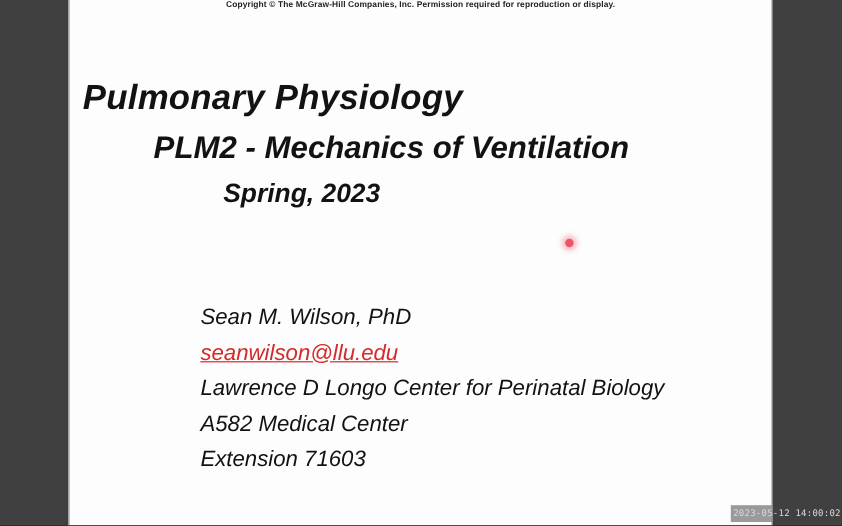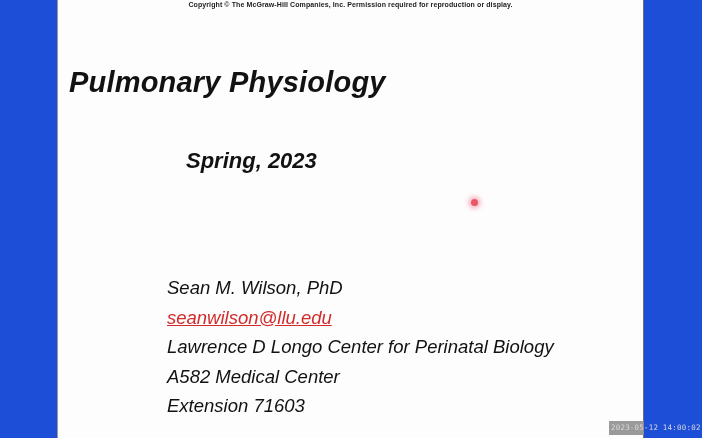--- a/index.html
+++ b/index.html
@@ -1,20 +1,20 @@
 <!DOCTYPE html>
 <html><head>
 <meta charset="utf-8">
 <style>
   html, body { margin: 0; padding: 0; background: #000; }
   .stage {
     position: relative;
     width: 702px;
     height: 438px;
-    background: #1d4ed8;
+    background: #404040;
     overflow: hidden;
     font-family: "Liberation Sans", sans-serif;
   }
   .slide {
     position: absolute;
     left: 57px; top: 0;
     width: 587px; height: 438px;
     box-sizing: border-box;
     background: #fdfdfd;
     border-left: 1px solid #9a9a9a;
@@ -55,21 +55,20 @@
     font-style: italic;
     white-space: nowrap;
   }
   .contact {
     position: absolute;
     left: 109px; top: 249px;
     font-size: 18.5px;
     font-style: italic;
     line-height: 29.5px;
     white-space: nowrap;
-    margin-top: 24px;
   }
   .contact a.email {
     text-decoration: underline;
     cursor: pointer;
   }
   .laser-dot {
     position: absolute;
     left: 413px; top: 199px;
     width: 7px; height: 7px;
     border-radius: 50%;
@@ -97,20 +96,21 @@
 <body>
 
 <div class="stage">
 
   <div class="slide">
 
     <div class="copyright">Copyright © The McGraw-Hill Companies, Inc. Permission required for reproduction or display.</div>
 
     <div class="title-main">Pulmonary Physiology</div>
 
+    <div class="title-sub">PLM2 - Mechanics of Ventilation</div>
 
     <div class="title-term">Spring, 2023</div>
 
     <div class="laser-dot" style="background-color: rgb(232, 72, 90);"></div>
 
     <div class="contact">
       <div>Sean M. Wilson, PhD</div>
       <div>
         <a class="email" style="color: rgb(211, 43, 43);">seanwilson@llu.edu</a>
       </div>

